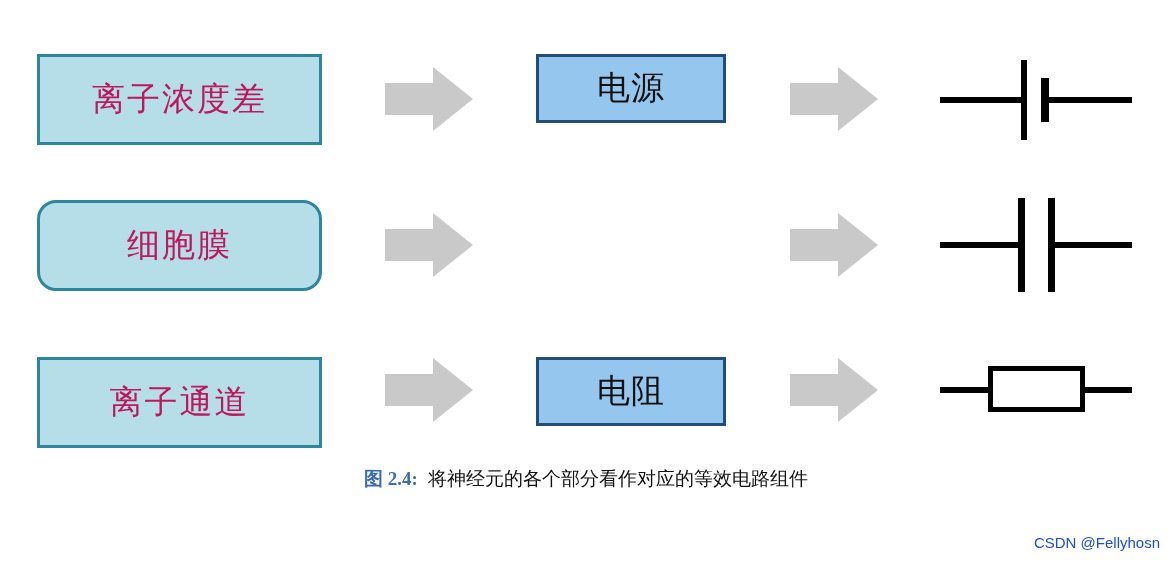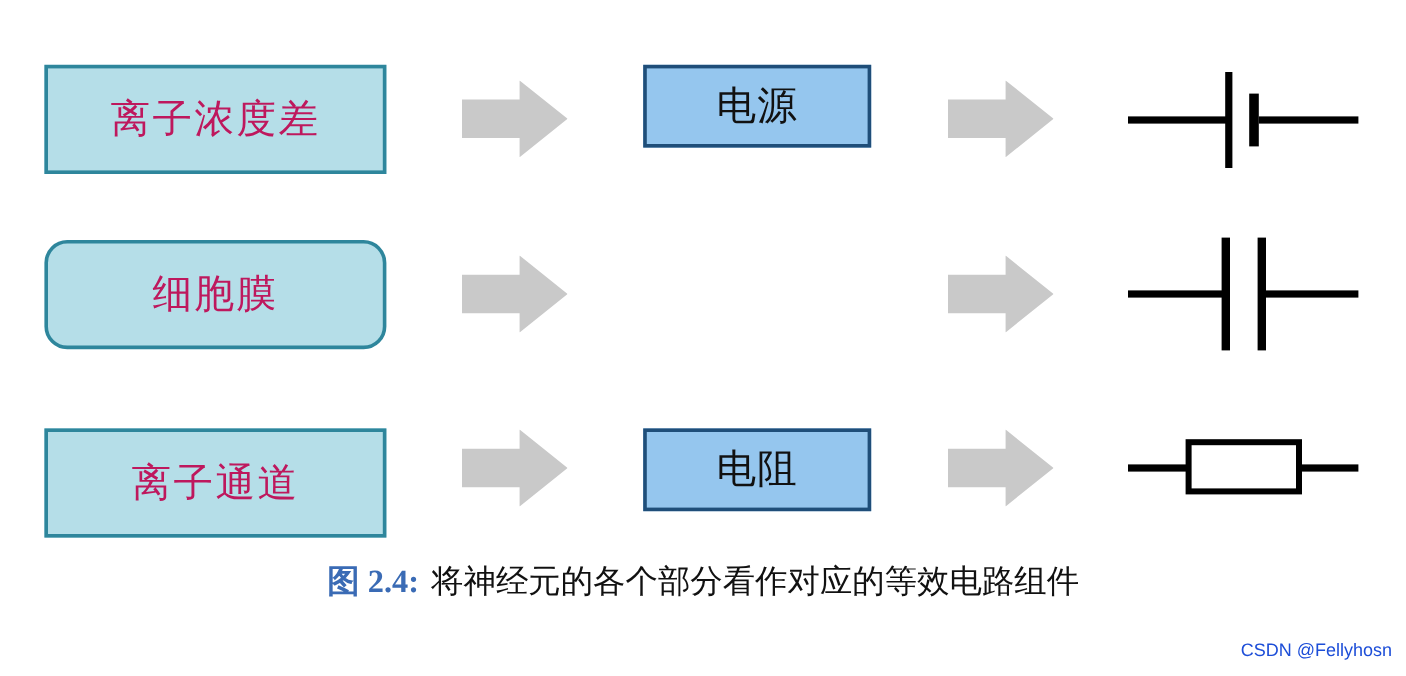--- a/index.html
+++ b/index.html
@@ -62,21 +62,21 @@
   }
   .sy1 { top: 45px; }
   .sy2 { top: 190px; }
   .sy3 { top: 335px; }
   .caption {
     position: absolute;
     left: 0;
     top: 466px;
     width: 100%;
     text-align: center;
-    font-size: 27px;
+    font-size: 19px;
     color: #111111;
   }
   .caption .cap-label {
     color: #3a6bb5;
     font-weight: bold;
     margin-right: 10px;
   }
   .watermark {
     position: absolute;
     right: 12px;

